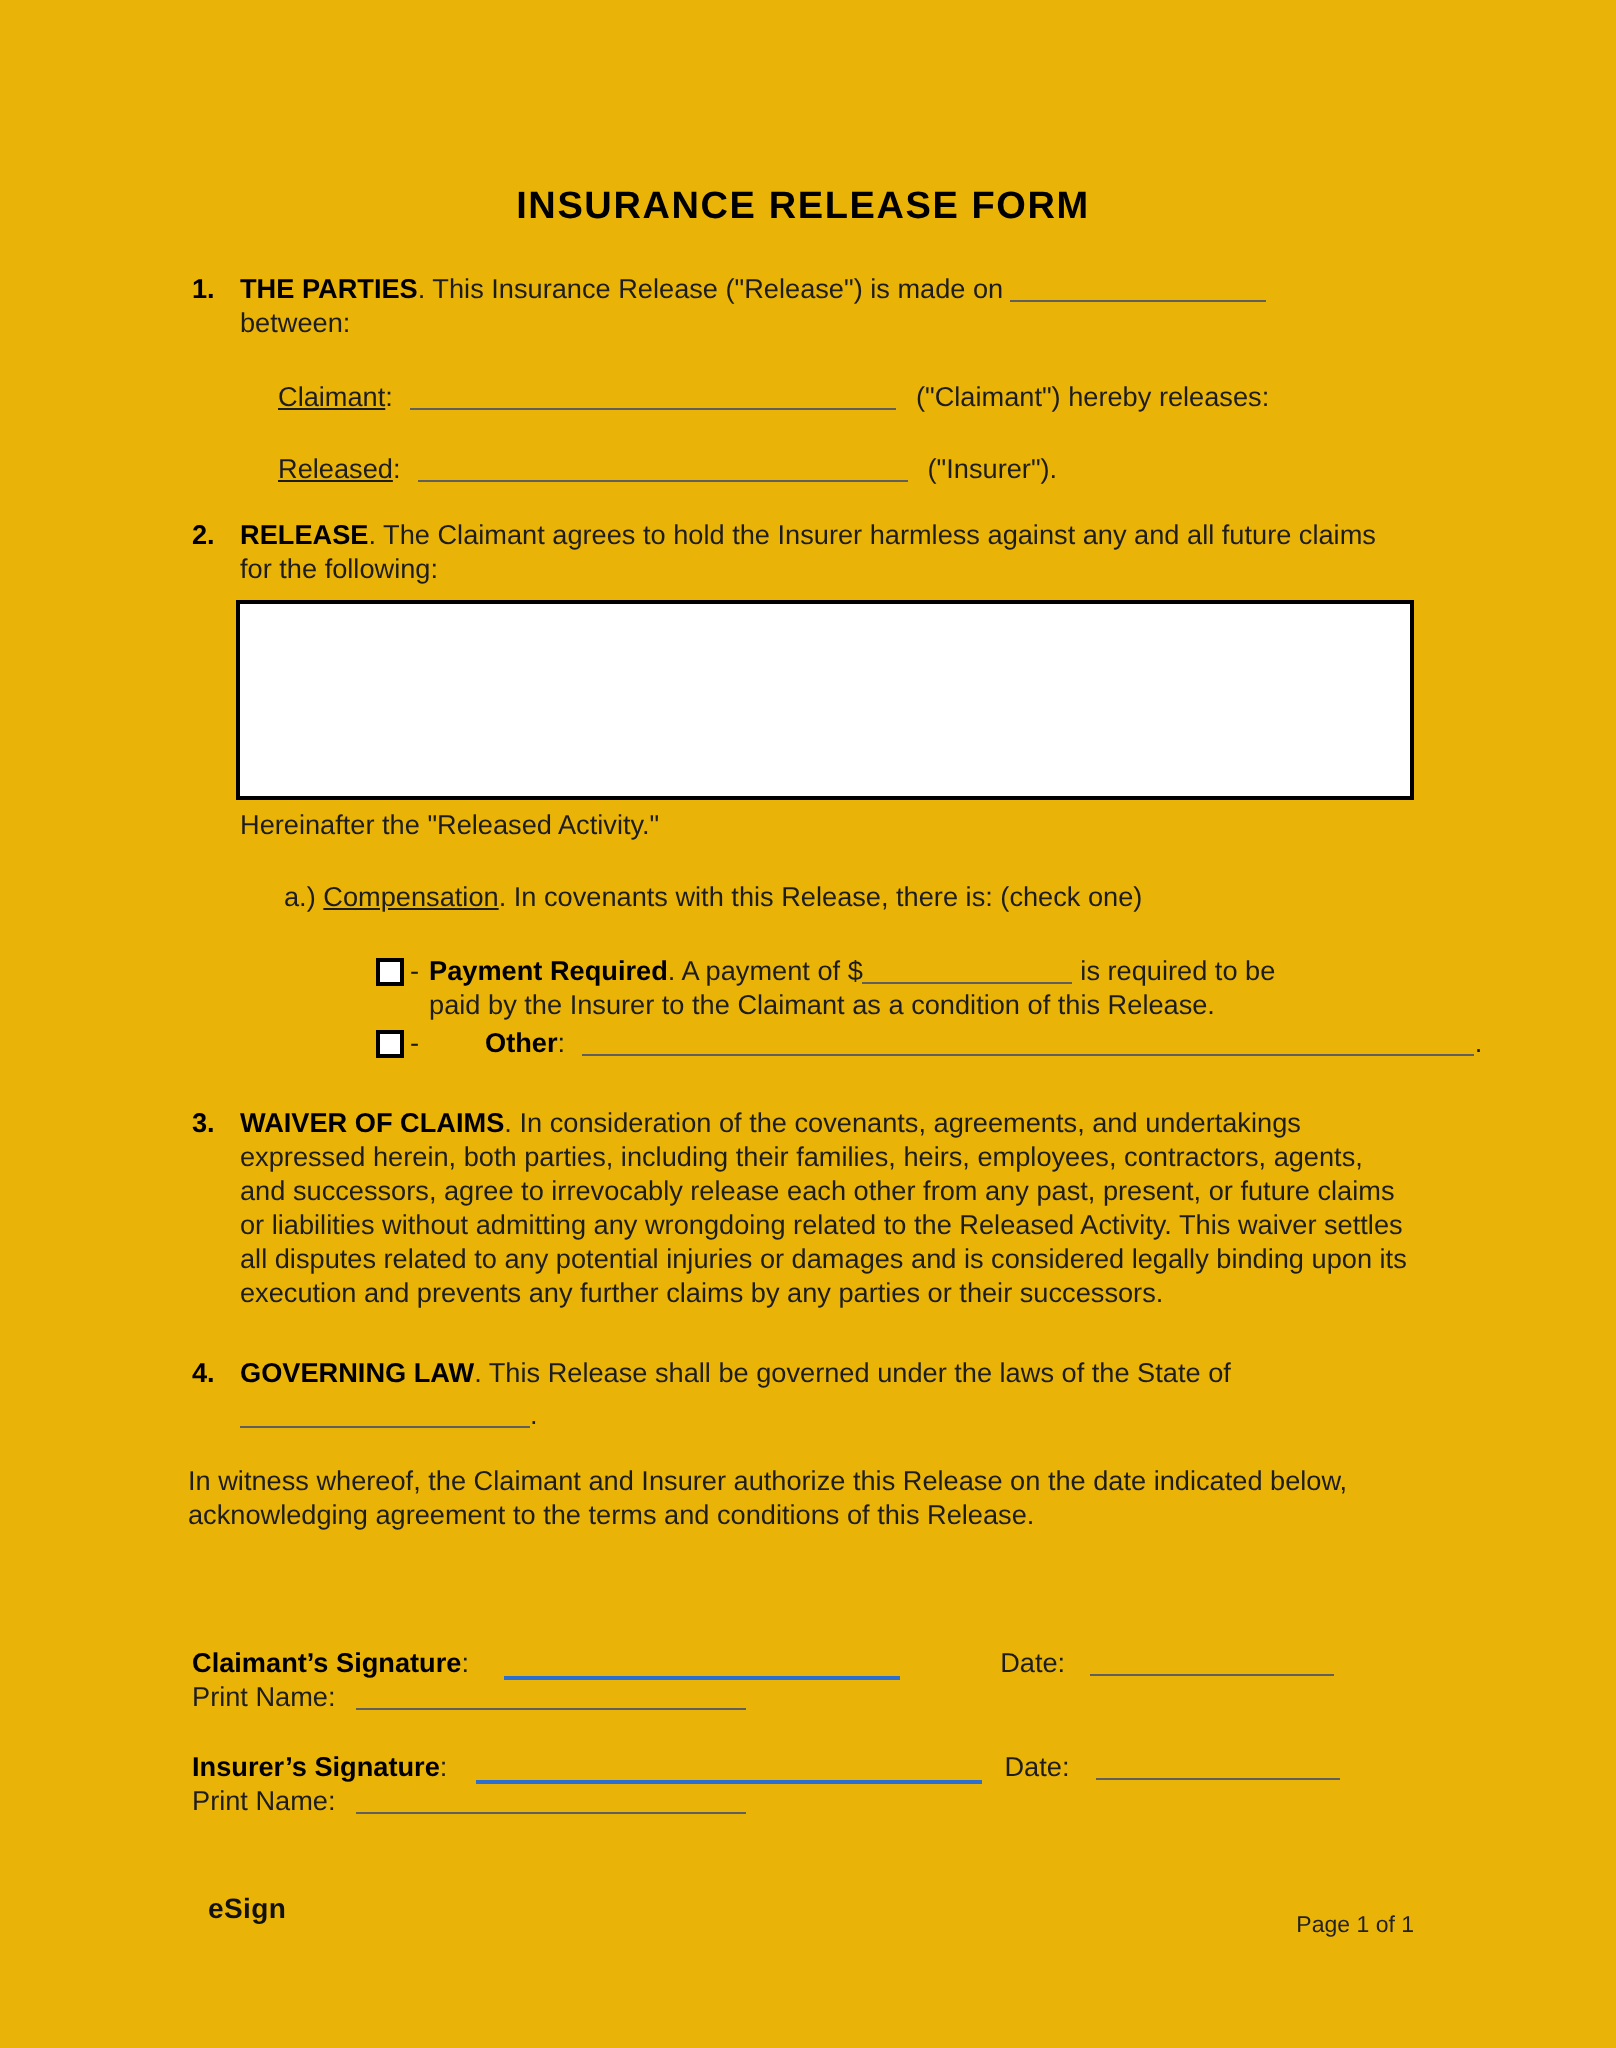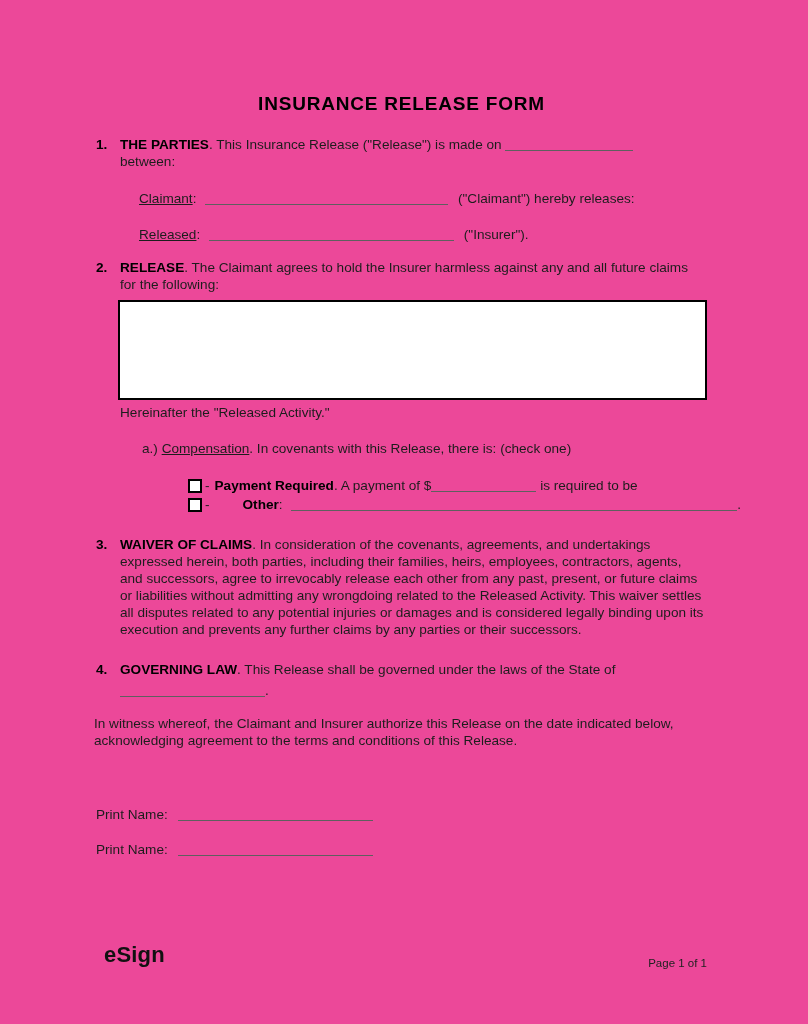--- a/index.html
+++ b/index.html
@@ -1,20 +1,20 @@
 <!DOCTYPE html>
 <html style="--sig-blue: #2b6fd0;"><head>
 <meta charset="utf-8">
 <style>
   html,body{margin:0;padding:0;background:#ffffff;}
   .page{
     position:relative;
     width:808px;height:1024px;
     margin:0 auto;
-    background:#ec4899;
+    background:#eab308;
     box-sizing:border-box;
     padding:93px 101px 0 96px;
     font-family:"Liberation Sans", sans-serif;
     font-size:13.6px;line-height:17px;color:#1d1d1d;
     overflow:hidden;
   }
   b,.b{font-weight:bold;color:#000;}
   .title{
     text-align:center;font-weight:bold;color:#000;
     font-size:19px;line-height:22px;letter-spacing:0.8px;
@@ -45,21 +45,21 @@
   }
   .opt{display:flex;margin-left:92px;}
   .opt-dash{margin:0 5px 0 3px;}
   .opt-body{flex:1;}
   .indent1{margin-left:43px;}
   .indenta{margin-left:46px;}
   .indentp{margin-left:24px;}
   .sig-row{white-space:nowrap;}
   .footer-brand{
     position:absolute;left:104px;top:946px;
-    font-weight:bold;color:#111;font-size:22px;letter-spacing:0.2px;
+    font-weight:bold;color:#111;font-size:14px;letter-spacing:0.2px;
   }
   .footer-page{
     position:absolute;right:101px;top:955px;
     font-size:11.5px;color:#222;
   }
 </style>
 </head>
 <body>
 
 <div class="page">
@@ -102,20 +102,21 @@
     <span>a.)</span>
     <span class="ulabel">Compensation</span><span>. In covenants with this Release, there is: (check one)</span>
   </div>
 
   <div class="opt" style="margin-bottom:2px;">
     <span class="checkbox"></span>
     <span class="opt-dash">-</span>
     <div class="opt-body">
       <b>Payment Required</b><span>. A payment of $</span><span class="blank" style="width:105px;"></span>
       <span>is required to be</span><br>
+      <span>paid by the Insurer to the Claimant as a condition of this Release.</span>
     </div>
   </div>
 
   <div class="opt" style="margin-bottom:23px;">
     <span class="checkbox"></span>
     <span class="opt-dash">-</span>
     <div class="opt-body" style="white-space:nowrap;margin-left:28px;">
       <b>Other</b><span>:</span>
       <span class="blank" style="width:446px;margin-left:5px;"></span><span>.</span>
     </div>
@@ -133,25 +134,37 @@
     <div class="li-body">
       <b>GOVERNING LAW</b><span>. This Release shall be governed under the laws of the State of</span>
       <div style="margin-top:4px;">
         <span class="blank" style="width:145px;"></span><span>.</span>
       </div>
     </div>
   </div>
 
   <div style="margin-bottom:57px;margin-left:-2px;">In witness whereof, the Claimant and Insurer authorize this Release on the date indicated below, acknowledging agreement to the terms and conditions of this Release.</div>
 
+  <div class="sig-row">
+    <b>Claimant’s Signature</b><span>:</span>
+    <span class="sigline" style="width:198px;margin-left:14px;"></span>
+    <span style="margin-left:46px;">Date:</span>
+    <span class="blank" style="width:122px;margin-left:9px;"></span>
+  </div>
   <div class="sig-row" style="margin-bottom:18px;">
     <span>Print Name:</span>
     <span class="blank" style="width:195px;margin-left:6px;"></span>
   </div>
 
+  <div class="sig-row">
+    <b>Insurer’s Signature</b><span>:</span>
+    <span class="sigline" style="width:253px;margin-left:11px;"></span>
+    <span style="margin-left:7px;">Date:</span>
+    <span class="blank" style="width:122px;margin-left:9px;"></span>
+  </div>
   <div class="sig-row">
     <span>Print Name:</span>
     <span class="blank" style="width:195px;margin-left:6px;"></span>
   </div>
 
   <div class="footer-brand">eSign</div>
   <div class="footer-page">Page 1 of 1</div>
 
 </div>
 

